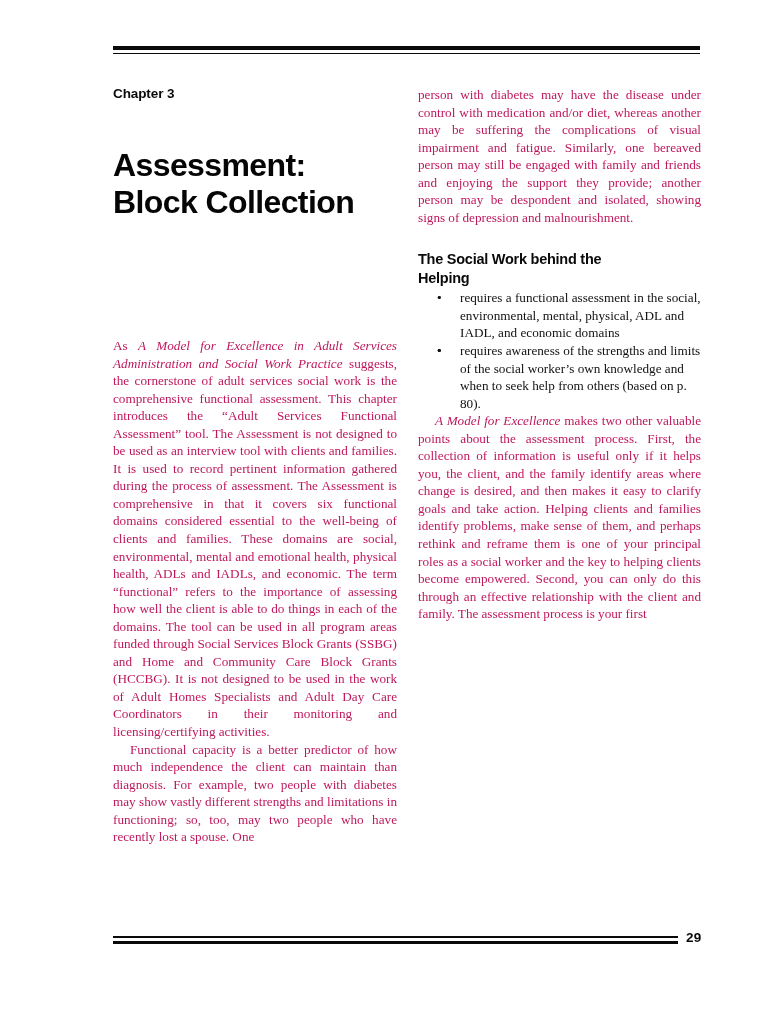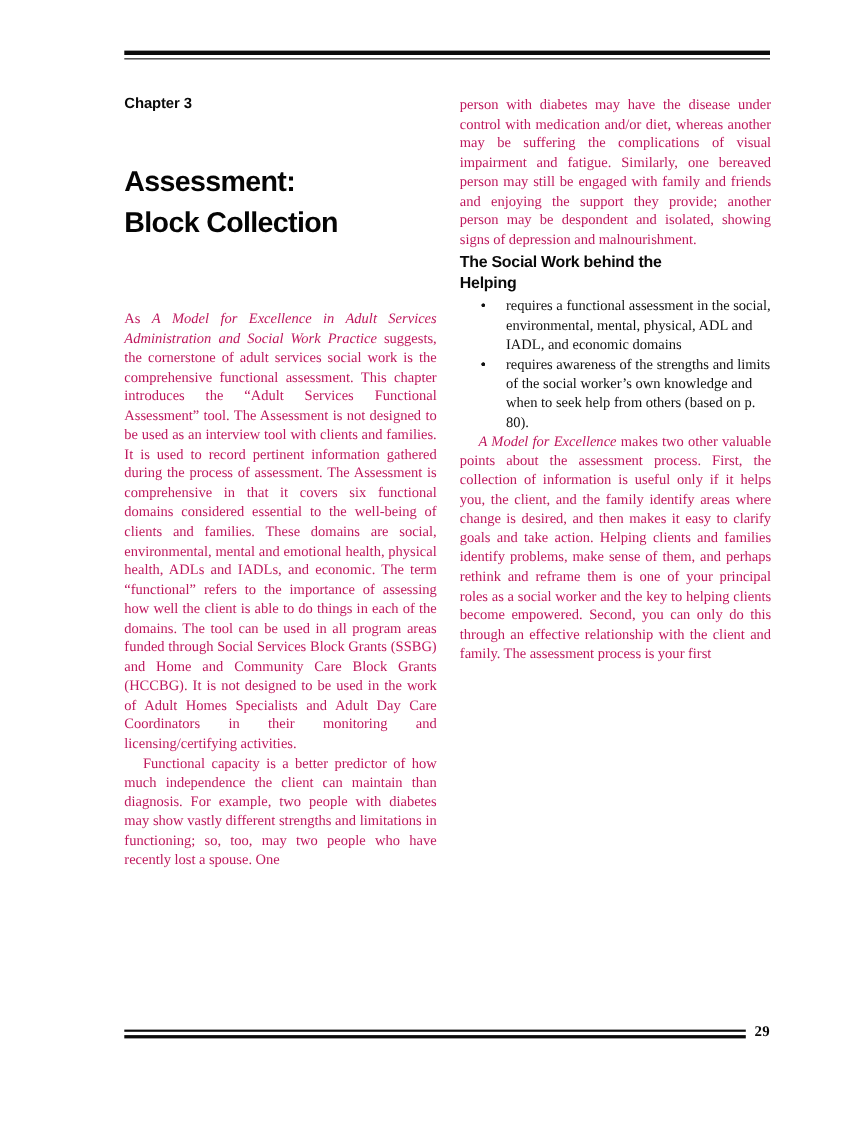--- a/index.html
+++ b/index.html
@@ -59,21 +59,21 @@
   .footer-rule .bar-thick {
     height: 3.5px;
     background: #0a0a0a;
   }
 
   .page-number {
     position: absolute;
     left: 686px;
     top: 930px;
     width: 40px;
-    font-family: Liberation Serif, serif;
+    font-family: Liberation Sans, sans-serif;
     font-size: 13.5px;
     font-weight: 700;
     color: #0a0a0a;
     letter-spacing: 0.2px;
   }
 
   
   .col-left {
     position: absolute;
     left: 113px;
@@ -86,48 +86,48 @@
     font-size: 13.5px;
     font-weight: 700;
     letter-spacing: -0.1px;
     line-height: 16px;
     color: #0a0a0a;
   }
 
   .chapter-title {
     margin-top: 45px;
     font-family: "Liberation Sans", sans-serif;
-    font-size: 26px;
+    font-size: 32px;
     font-weight: 700;
     line-height: 37px;
     letter-spacing: -0.6px;
     color: #050505;
   }
   .chapter-title .title-line { display: block; }
 
   .col-left .body-block {
-    margin-top: 60px;
+    margin-top: 116px;
   }
 
   
   .col-right {
     position: absolute;
     left: 418px;
     top: 86px;
     width: 283px;
   }
 
   .section-heading {
     font-family: "Liberation Sans", sans-serif;
     font-size: 14.5px;
     font-weight: 700;
     line-height: 18.5px;
     letter-spacing: -0.25px;
     color: #0a0a0a;
-    margin-top: 4px;
+    margin-top: 24px;
     margin-bottom: 2px;
   }
   .section-heading .head-line { display: block; }
 
   
   p.para {
     margin: 0;
     font-family: "Liberation Serif", serif;
     font-size: 13.2px;
     line-height: 17.55px;

